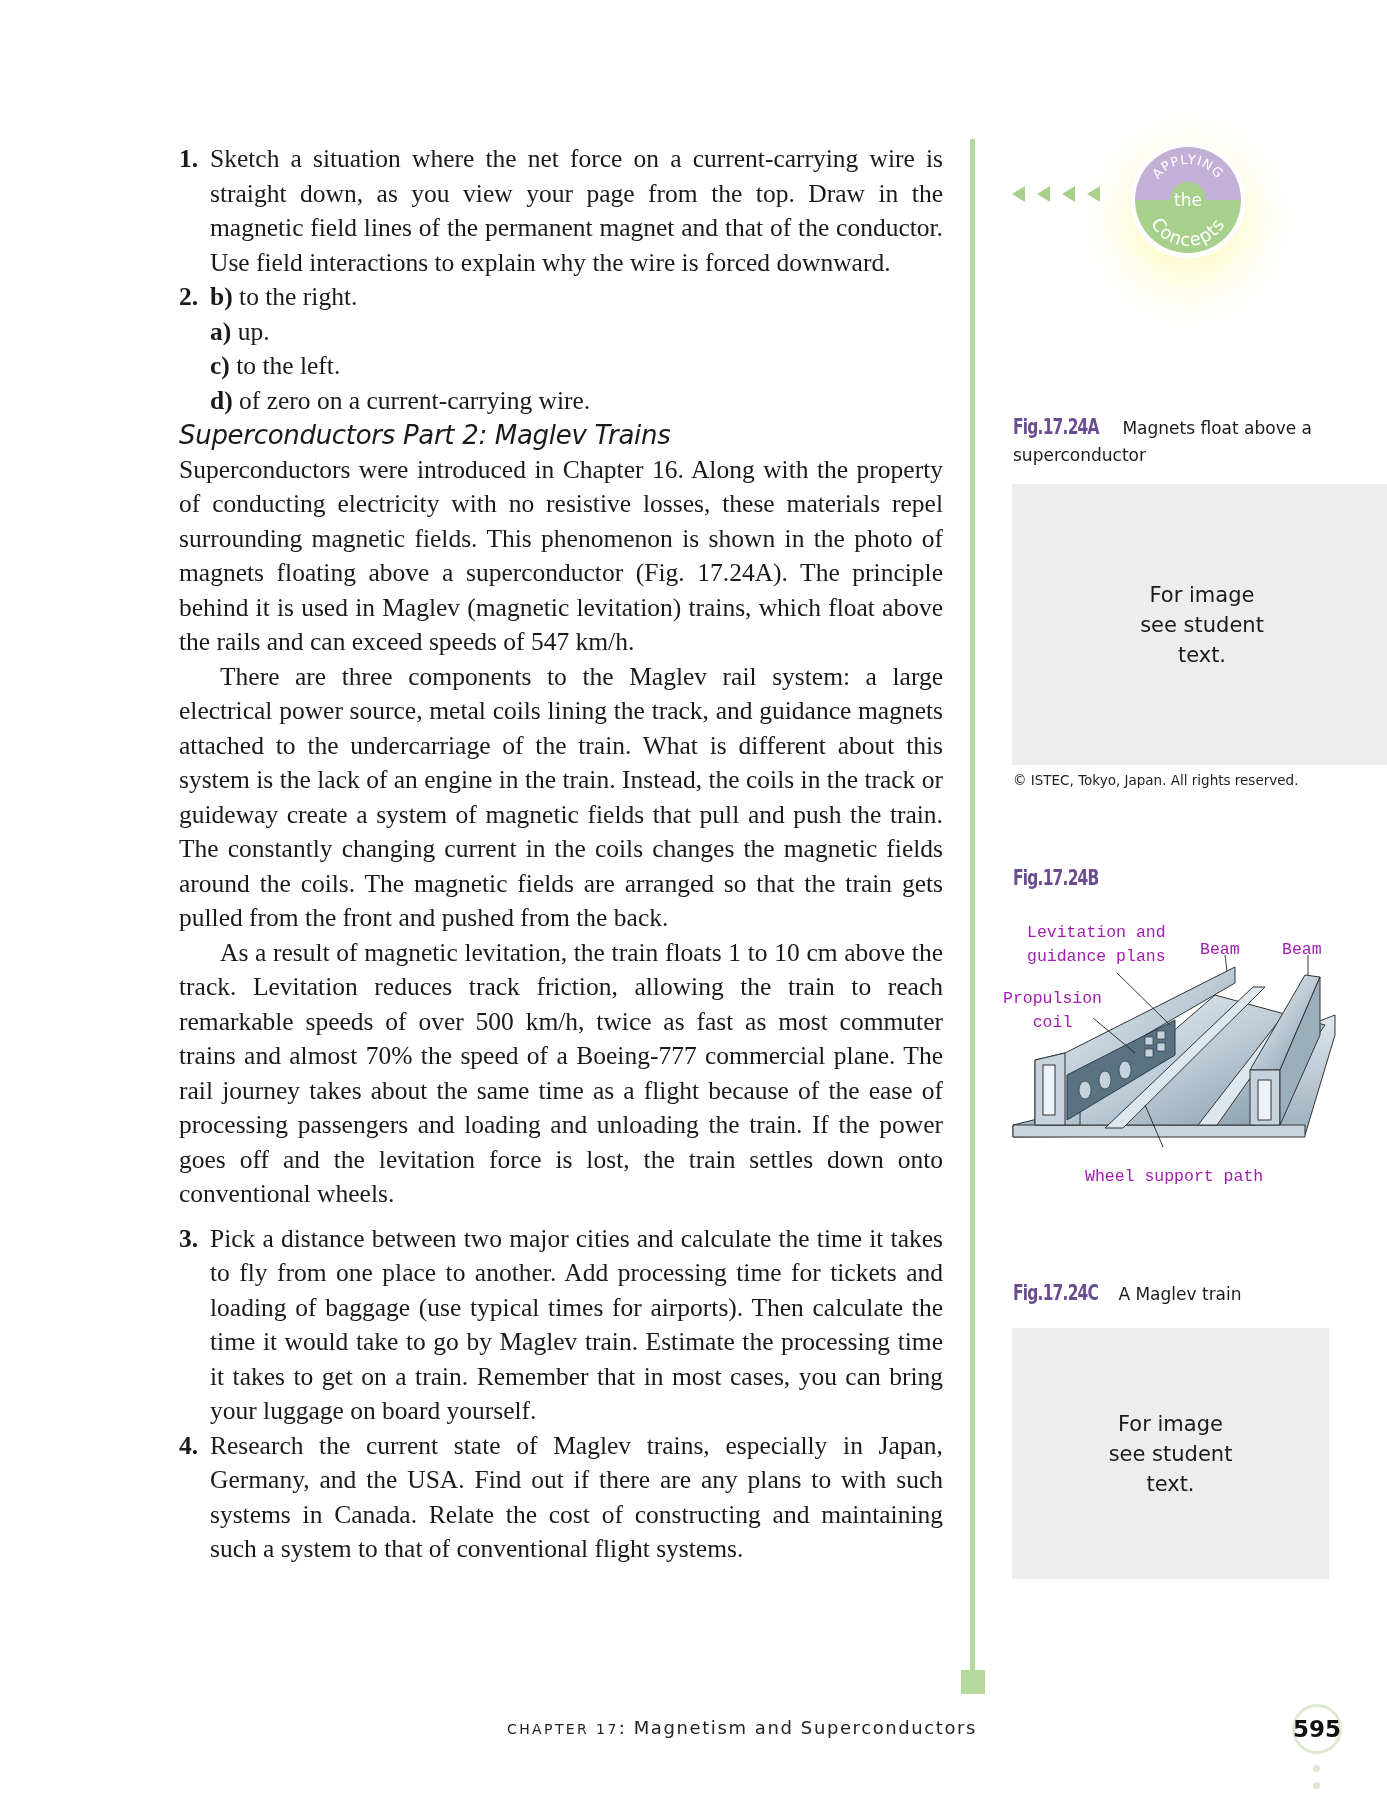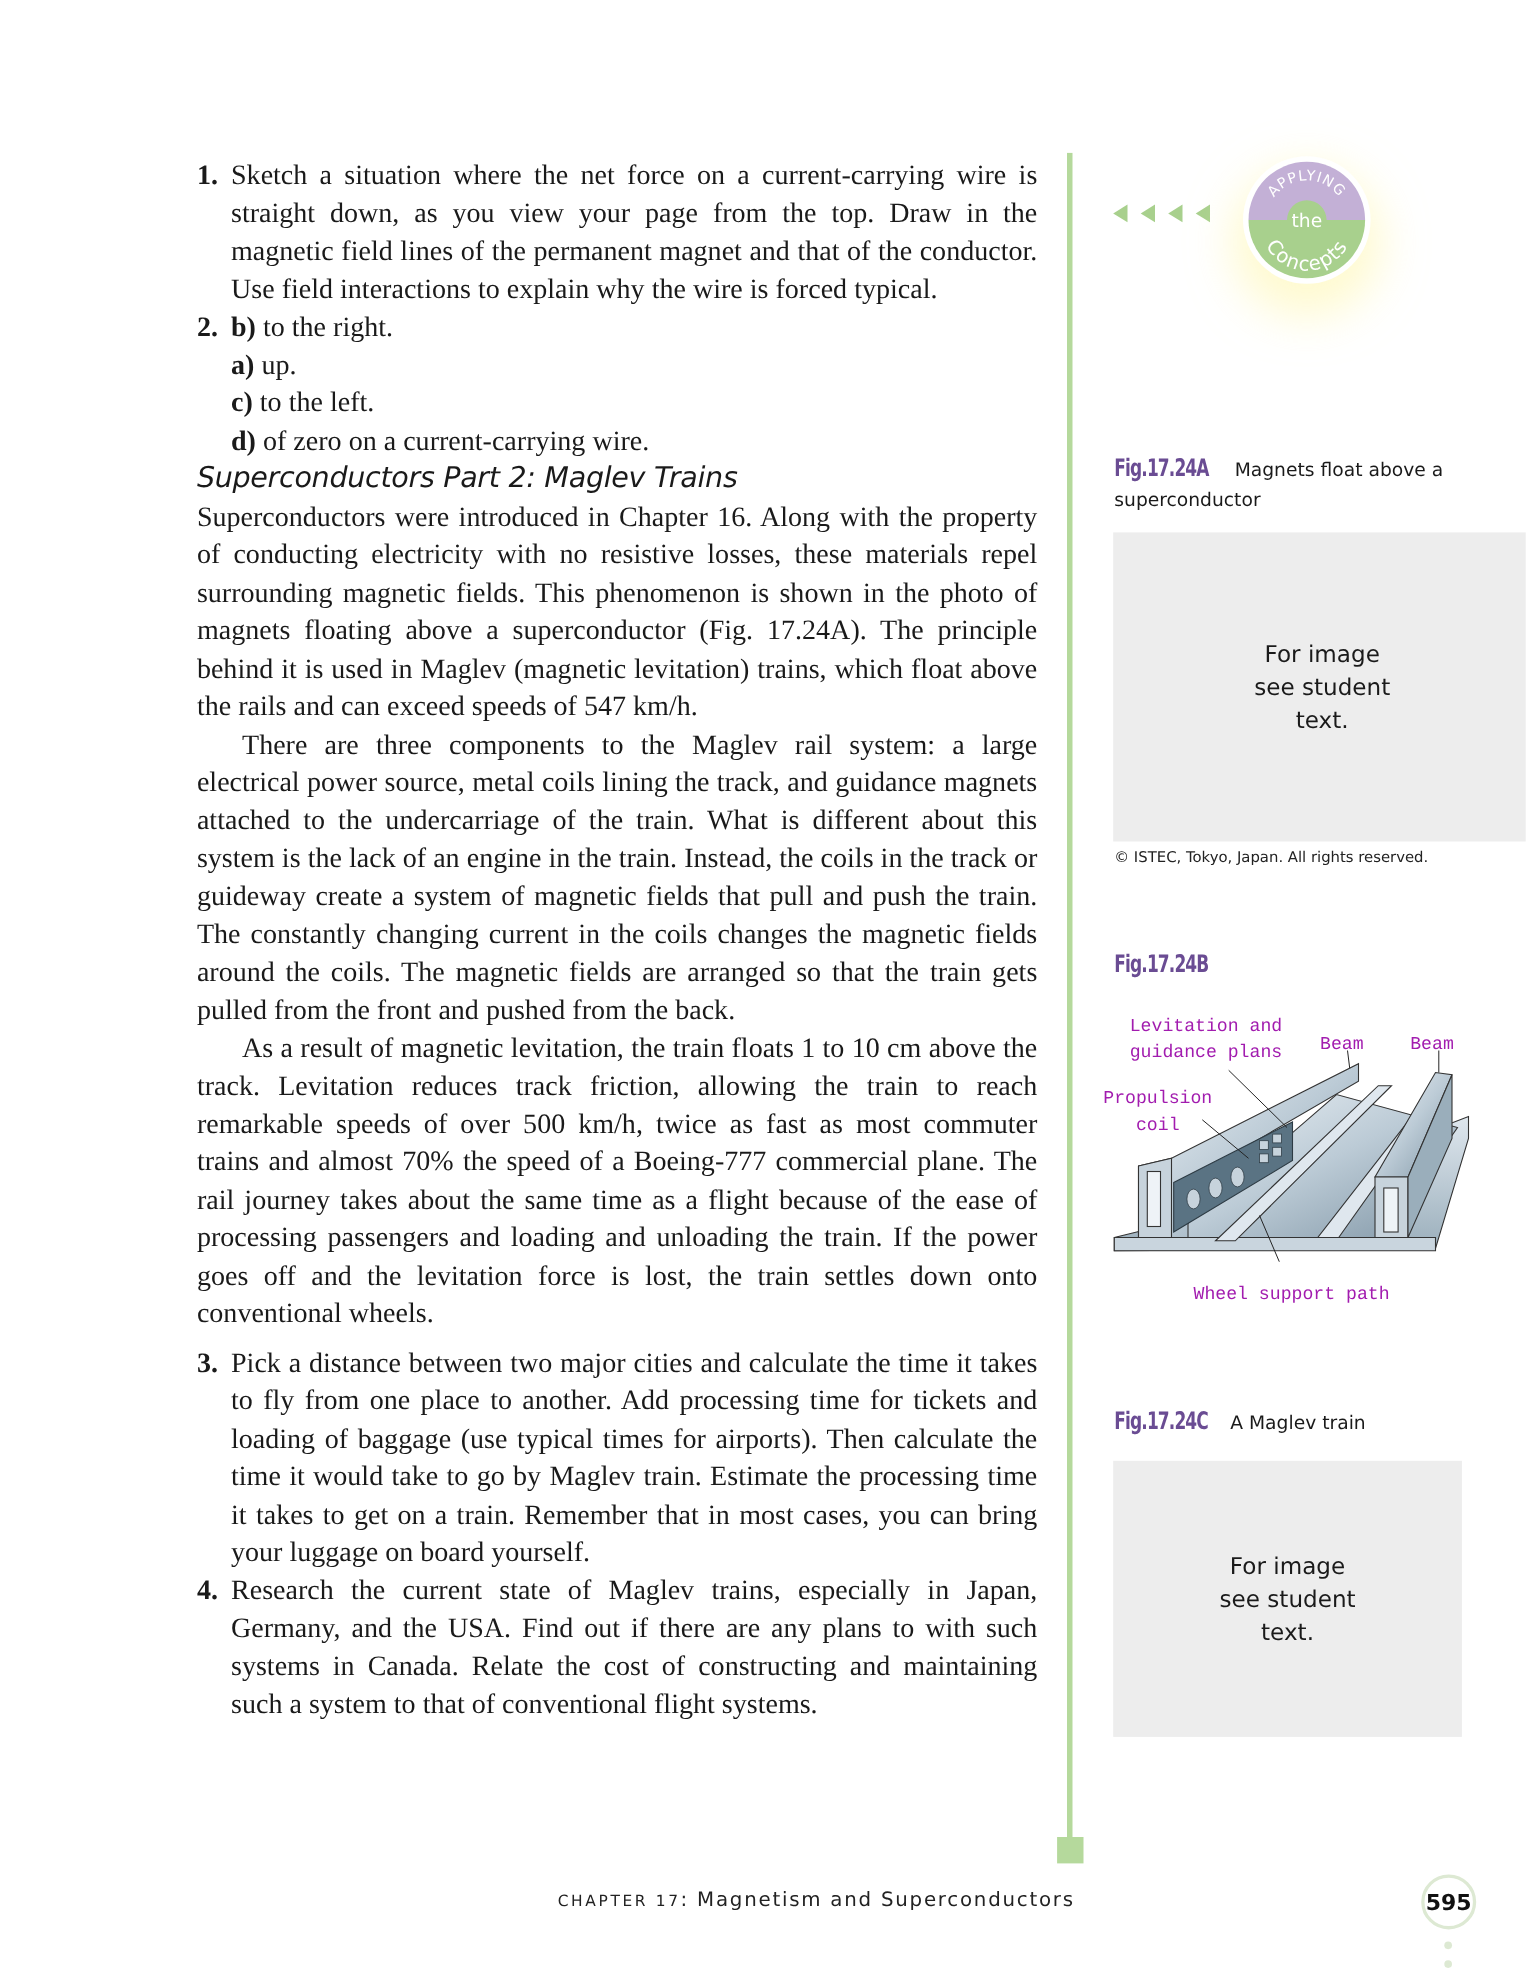--- a/index.html
+++ b/index.html
@@ -42,30 +42,30 @@
   .figB { left:1013px; top:865px; }
   .figBimg { left:1005px; top:925px; width:335px; height:265px; }
   .lbl { position:absolute; font-family:Liberation Mono, monospace; font-size:16.5px; color:#a21caf; text-align:center; line-height:24px; white-space:nowrap; }
   .capC { left:1013px; top:1280px; }
 
   
   .footer { left:507px; top:1717px; font-family:"DejaVu Sans", sans-serif; font-size:18px; letter-spacing:1.6px; color:#222; }
   .footer .chap { font-size:14px; letter-spacing:2.4px; }
   .pagenum { left:1292px; top:1704px; width:44px; height:44px; border-radius:50%; border:3px solid #dde9d3;
              display:flex; align-items:center; justify-content:center; font-family:"DejaVu Sans", sans-serif;
-             font-weight:bold; font-size:20px; color:#111; }
+             font-weight:bold; font-size:23px; color:#111; }
   .dot { width:7px; height:7px; border-radius:50%; background:#dde9d3; }
 </style>
 </head>
 <body>
 
 <div class="col">
   <div class="ex just">
     <span class="num">1.</span>
-    <span>Sketch a situation where the net force on a current-carrying wire is straight down, as you view your page from the top. Draw in the magnetic field lines of the permanent magnet and that of the conductor. Use field interactions to explain why the wire is forced typical.</span>
+    <span>Sketch a situation where the net force on a current-carrying wire is straight down, as you view your page from the top. Draw in the magnetic field lines of the permanent magnet and that of the conductor. Use field interactions to explain why the wire is forced downward.</span>
   </div>
   <div class="ex">
     <span class="num">2.</span>
     <span class="sub"><b>b)</b> <span>to the right.</span></span>
     <span class="sub"><b>a)</b> <span>up.</span></span>
     <span class="sub"><b>c)</b> <span>to the left.</span></span>
     <span class="sub"><b>d)</b> <span>of zero on a current-carrying wire.</span></span>
   </div>
 
   <div class="heading">Superconductors Part 2: Maglev Trains</div>

